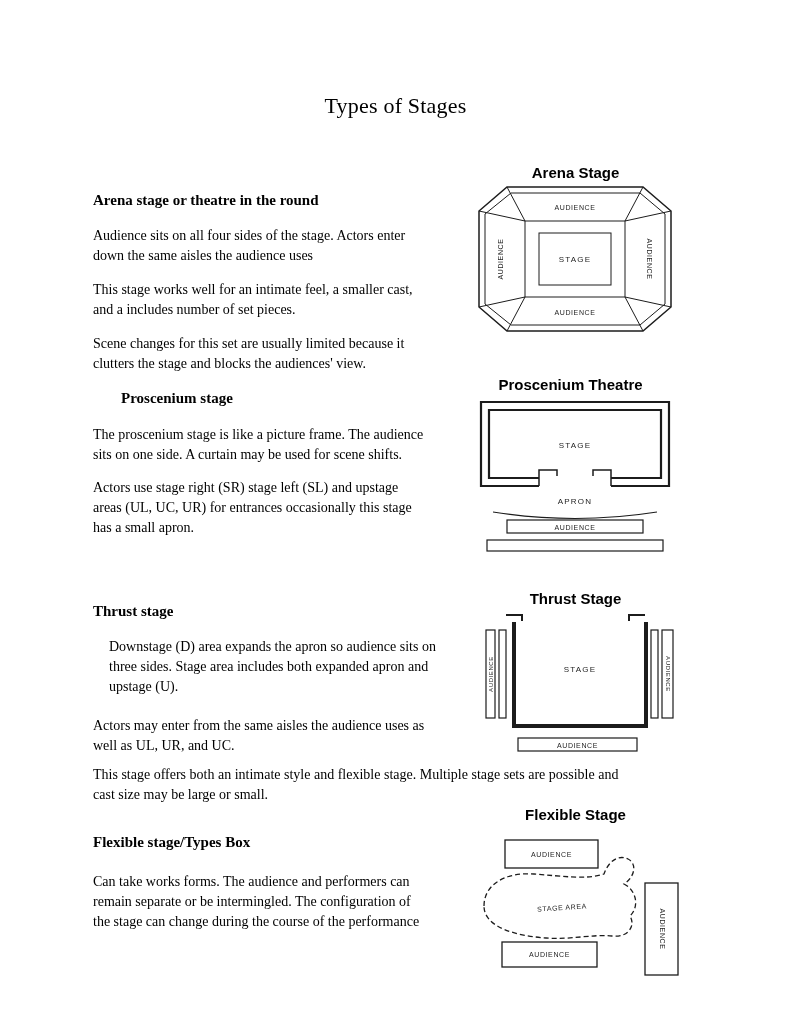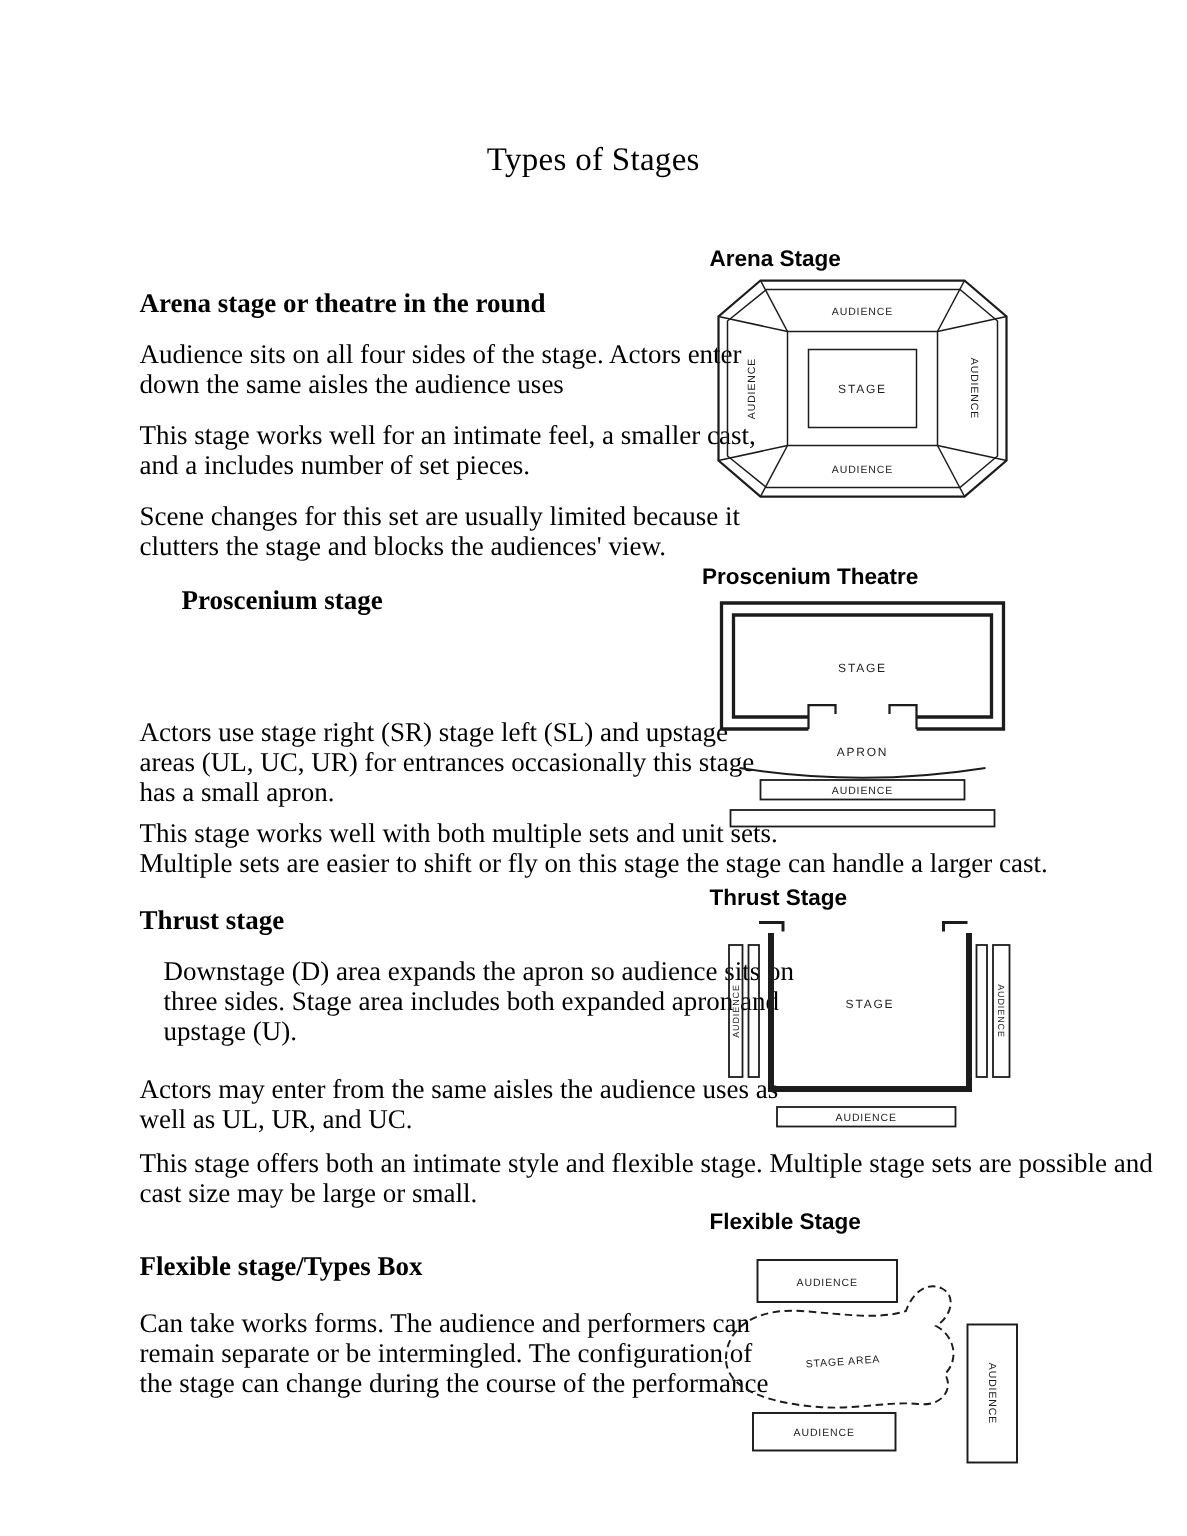--- a/index.html
+++ b/index.html
@@ -5,43 +5,43 @@
   * { margin:0; padding:0; box-sizing:border-box; }
   html,body { background:#ffffff; }
   .page {
     position:relative; width:791px; height:1024px; background:#ffffff;
     font-family:"Liberation Serif", serif; color:#000; overflow:hidden;
   }
   .doc-title {
     position:absolute; top:93px; left:0; width:100%;
     text-align:center; font-size:22px; letter-spacing:.2px;
   }
-  .heading { position:absolute; font-size:18px; font-weight:bold; }
-  .para { position:absolute; font-size:18px; line-height:20px; white-space:pre-line; }
+  .heading { position:absolute; font-size:15px; font-weight:bold; }
+  .para { position:absolute; font-size:14px; line-height:20px; white-space:pre-line; }
 
   .h-arena  { top:192px; left:93px; }
   .p-arena-1{ top:226px; left:93px; width:450px; }
   .p-arena-2{ top:280px; left:93px; width:450px; }
   .p-arena-3{ top:334px; left:93px; width:450px; }
 
   .h-prosc  { top:390px; left:93px;margin-left:28px; }
   .p-prosc-1{ top:425px; left:93px; width:450px; }
   .p-prosc-2{ top:478px; left:93px; width:450px; }
   .p-prosc-3{ top:545px; left:93px; width:680px; }
 
   .h-thrust  { top:603px; left:93px; }
   .p-thrust-1{ top:637px; left:93px; width:450px;margin-left:16px; }
   .p-thrust-2{ top:716px; left:93px; width:450px; }
   .p-thrust-3{ top:765px; left:93px; width:700px; }
 
   .h-flex  { top:834px; left:93px; }
   .p-flex-1{ top:872px; left:93px; width:450px; }
 
   .dg-title {
-    position:absolute; width:205px; text-align:left;
+    position:absolute; width:205px; text-align:center;
     font-family:"Liberation Sans", sans-serif; font-weight:bold; font-size:15px;
   }
   .dt-arena { top:164px; left:473px; }
   .dt-prosc { top:376px; left:468px; }
   .dt-thrust{ top:590px; left:473px; }
   .dt-flex  { top:806px; left:473px; }
 
   .dg { position:absolute; }
   .dg-arena { top:185px; left:477px; }
   .dg-prosc { top:398px; left:477px; }
@@ -93,25 +93,25 @@
       </g>
       <text class="lbl lbl7" x="98" y="25">AUDIENCE</text>
       <text class="lbl lbl7" x="98" y="130">AUDIENCE</text>
       <text class="lbl lbl7" x="26" y="74" transform="rotate(-90 26 74)">AUDIENCE</text>
       <text class="lbl lbl7" x="170" y="74" transform="rotate(90 170 74)">AUDIENCE</text>
       <text class="lbl lbl8" x="98" y="77">STAGE</text>
     </svg>
   </div>
 
   <div class="heading h-prosc">Proscenium stage</div>
+  <div class="para p-prosc-1">The proscenium stage is like a picture frame. The audience
+sits on one side. A curtain may be used for scene shifts.</div>
   <div class="para p-prosc-2">Actors use stage right (SR) stage left (SL) and upstage
 areas (UL, UC, UR) for entrances occasionally this stage
 has a small apron.</div>
-  <div class="para p-prosc-3">This stage works well with both multiple sets and unit sets.
-Multiple sets are easier to shift or fly on this stage the stage can handle a larger cast.</div>
 
   <div class="dg-title dt-prosc">Proscenium Theatre</div>
   <div class="dg dg-prosc">
     <svg width="196" height="158" viewBox="0 0 196 158">
       <path class="ln" stroke-width="2.2" d="M 62,88 H 4 V 4 H 192 V 88 H 134"></path>
       <path class="ln" stroke-width="2.2" d="M 62,80 H 12 V 12 H 184 V 80 H 134"></path>
       <path class="ln" stroke-width="1.5" d="M 62,88 V 72 H 80 V 78"></path>
       <path class="ln" stroke-width="1.5" d="M 134,88 V 72 H 116 V 78"></path>
       <text class="lbl lbl8" x="98" y="50">STAGE</text>
       <text class="lbl lbl8" x="98" y="106">APRON</text>

